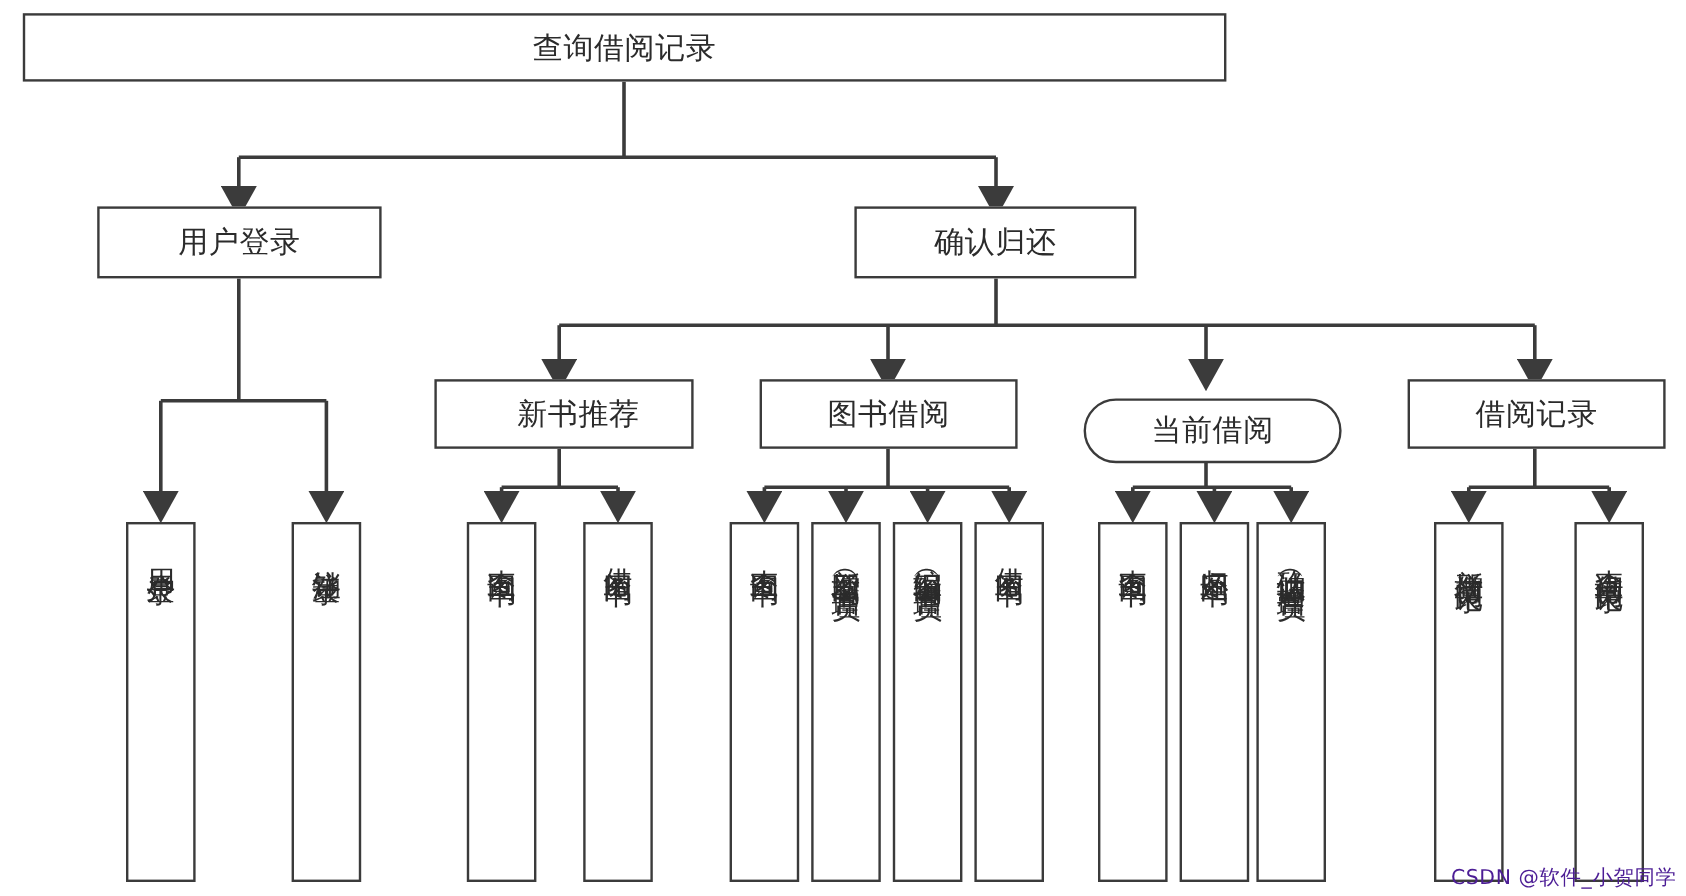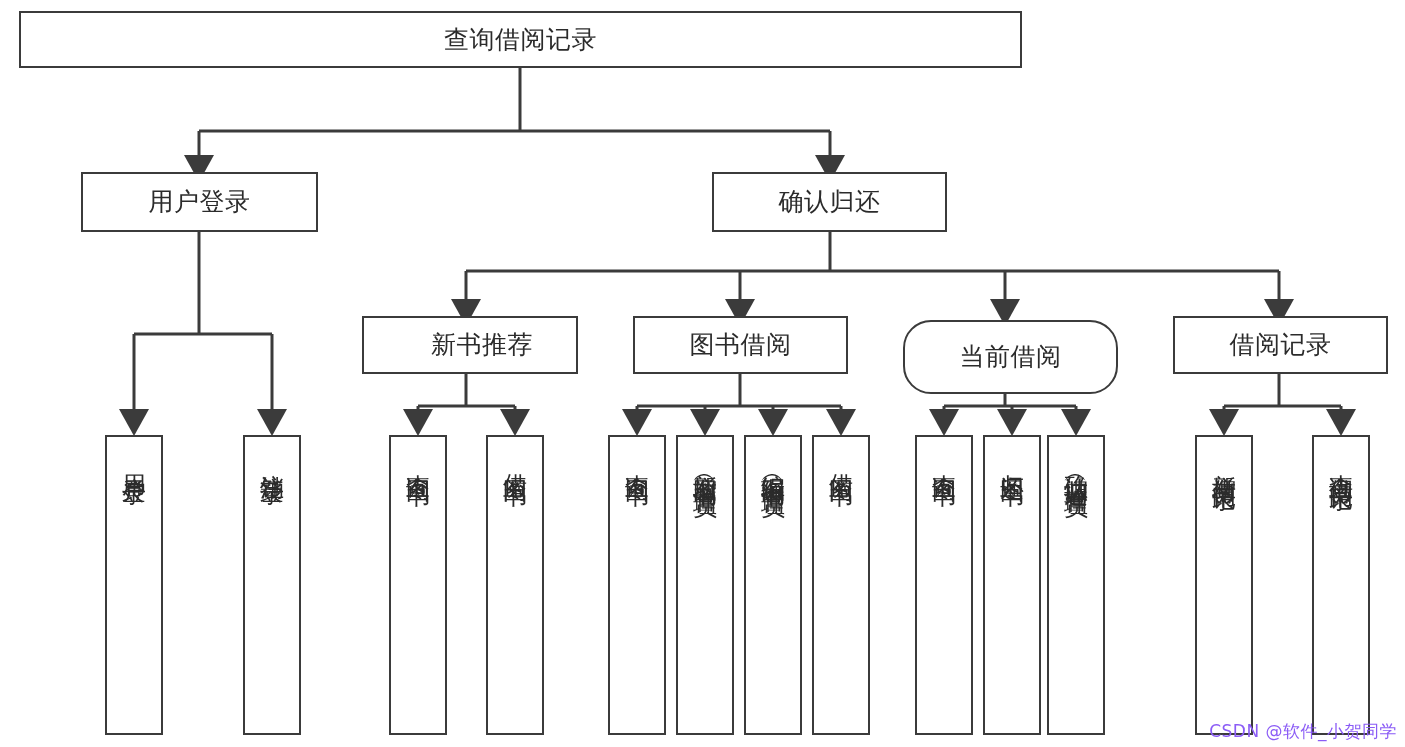--- a/index.html
+++ b/index.html
@@ -55,21 +55,21 @@
     letter-spacing: 3px;
     line-height: 1.0;
     white-space: nowrap;
     color: #2b2b2b;
   }
   .watermark {
     position: absolute;
     right: 8px;
     bottom: 4px;
     font-size: 17px;
-    color: #8b5cf6;
+    color: #4c1d95;
     letter-spacing: 0.5px;
     white-space: nowrap;
   }
 </style>
 </head>
 <body>
 
 <div id="canvas">
 
   <svg class="connectors" viewBox="0 0 1405 747">
@@ -132,21 +132,21 @@
   <div class="node h" style="left:712px; top:172px; width:235px; height:60px;">
     <span>确认归还</span>
   </div>
 
   <div class="node h" style="left:362px; top:316px; width:216px; height:58px;padding-left:24px;">
     <span>新书推荐</span>
   </div>
   <div class="node h" style="left:633px; top:316px; width:215px; height:58px;">
     <span>图书借阅</span>
   </div>
-  <div class="node h" style="left:903px; top:320px; width:215px; height:74px;border-radius:28px;">
+  <div class="node h" style="left:903px; top:332px; width:215px; height:54px;border-radius:28px;">
     <span>当前借阅</span>
   </div>
   <div class="node h" style="left:1173px; top:316px; width:215px; height:58px;">
     <span>借阅记录</span>
   </div>
 
   <div class="node v" style="left:105px; top:435px; width:58px; height:300px;">
     <span class="vtext">用户登录</span>
   </div>
   <div class="node v" style="left:243px; top:435px; width:58px; height:300px;">

